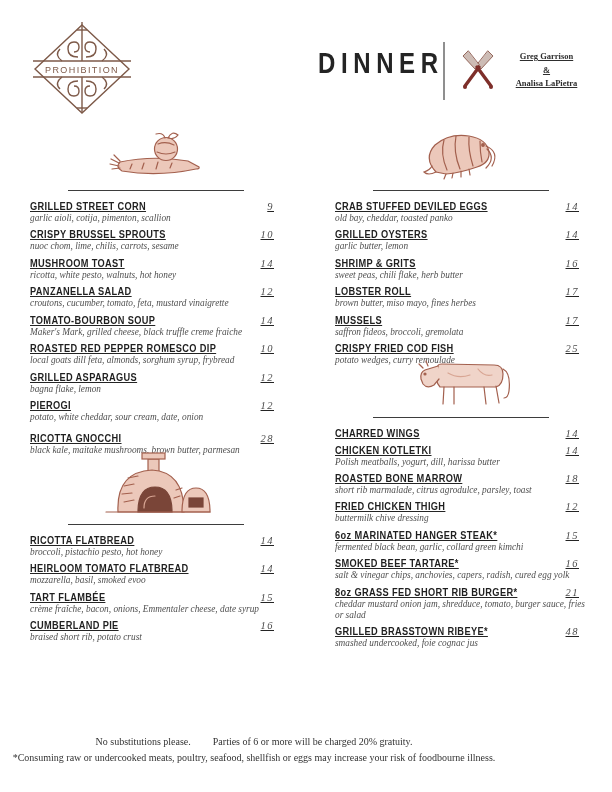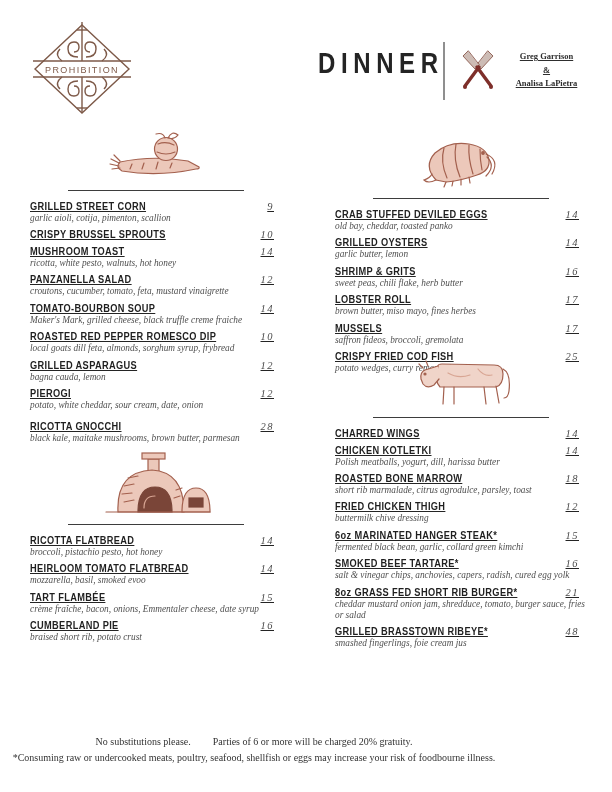--- a/index.html
+++ b/index.html
@@ -12,21 +12,21 @@
           font-weight:700;font-size:30px;letter-spacing:7px;color:#242424;
           display:inline-block;transform:scaleX(.8);transform-origin:left top;white-space:nowrap;}
   .divider{position:absolute;left:443px;top:42px;height:58px;width:1.5px;background:#8f8f8f;}
   .knives{position:absolute;left:456px;top:48px;}
   .chefs{position:absolute;left:499px;top:50px;width:95px;text-align:center;
          font-weight:700;font-size:8.5px;line-height:1.6;color:#2e2e2e;text-decoration:underline;}
 
   
   .section{position:absolute;width:252px;}
   #sec-veg{left:30px;top:124px;}
-  #sec-seafood{left:335px;top:132px;}
+  #sec-seafood{left:335px;top:124px;}
   #sec-flatbread{left:30px;top:450px;}
   #sec-meat{left:335px;top:349px;}
   .ill{display:flex;justify-content:center;align-items:flex-end;height:58px;margin-bottom:8px;}
   #sec-flatbread .ill{height:66px;}
   #sec-meat .ill{height:60px;}
   .rule{width:176px;margin:0 auto 9px auto;border-top:1.6px solid #3d3d3d;}
 
   .item{margin-bottom:4.5px;}
   #sec-veg .item:nth-child(9){margin-top:9px;}
   .item-head{display:flex;justify-content:space-between;align-items:baseline;text-decoration:underline;}
@@ -115,20 +115,21 @@
             <span class="item-name">GRILLED STREET CORN</span>
             <span class="item-price">9</span>
           </div>
           <div class="item-desc">garlic aioli, cotija, pimenton, scallion</div>
         </div>
         <div class="item">
           <div class="item-head">
             <span class="item-name">CRISPY BRUSSEL SPROUTS</span>
             <span class="item-price">10</span>
           </div>
+          <div class="item-desc">nuoc chom, lime, chilis, carrots, sesame</div>
         </div>
         <div class="item">
           <div class="item-head">
             <span class="item-name">MUSHROOM TOAST</span>
             <span class="item-price">14</span>
           </div>
           <div class="item-desc">ricotta, white pesto, walnuts, hot honey</div>
         </div>
         <div class="item">
           <div class="item-head">
@@ -149,21 +150,21 @@
             <span class="item-name">ROASTED RED PEPPER ROMESCO DIP</span>
             <span class="item-price">10</span>
           </div>
           <div class="item-desc">local goats dill feta, almonds, sorghum syrup, frybread</div>
         </div>
         <div class="item">
           <div class="item-head">
             <span class="item-name">GRILLED ASPARAGUS</span>
             <span class="item-price">12</span>
           </div>
-          <div class="item-desc">bagna cauda, lemon</div>
+          <div class="item-desc">bagna flake, lemon</div>
         </div>
         <div class="item">
           <div class="item-head">
             <span class="item-name">PIEROGI</span>
             <span class="item-price">12</span>
           </div>
           <div class="item-desc">potato, white cheddar, sour cream, date, onion</div>
         </div>
         <div class="item">
           <div class="item-head">
@@ -346,21 +347,21 @@
             <span class="item-name">8oz GRASS FED SHORT RIB BURGER*</span>
             <span class="item-price">21</span>
           </div>
           <div class="item-desc">cheddar mustard onion jam, shredduce, tomato, burger sauce, fries or salad</div>
         </div>
         <div class="item">
           <div class="item-head">
             <span class="item-name">GRILLED BRASSTOWN RIBEYE*</span>
             <span class="item-price">48</span>
           </div>
-          <div class="item-desc">smashed fingerlings, foie cream jus</div>
+          <div class="item-desc">smashed undercooked, foie cognac jus</div>
         </div>
       </div>
   </div>
 
   <div class="footer">
     <div>
       <span>No substitutions please.</span><span class="gap"></span><span>Parties of 6 or more will be charged 20% gratuity.</span>
     </div>
     <div>*Consuming raw or undercooked meats, poultry, seafood, shellfish or eggs may increase your risk of foodbourne illness.</div>
   </div>

